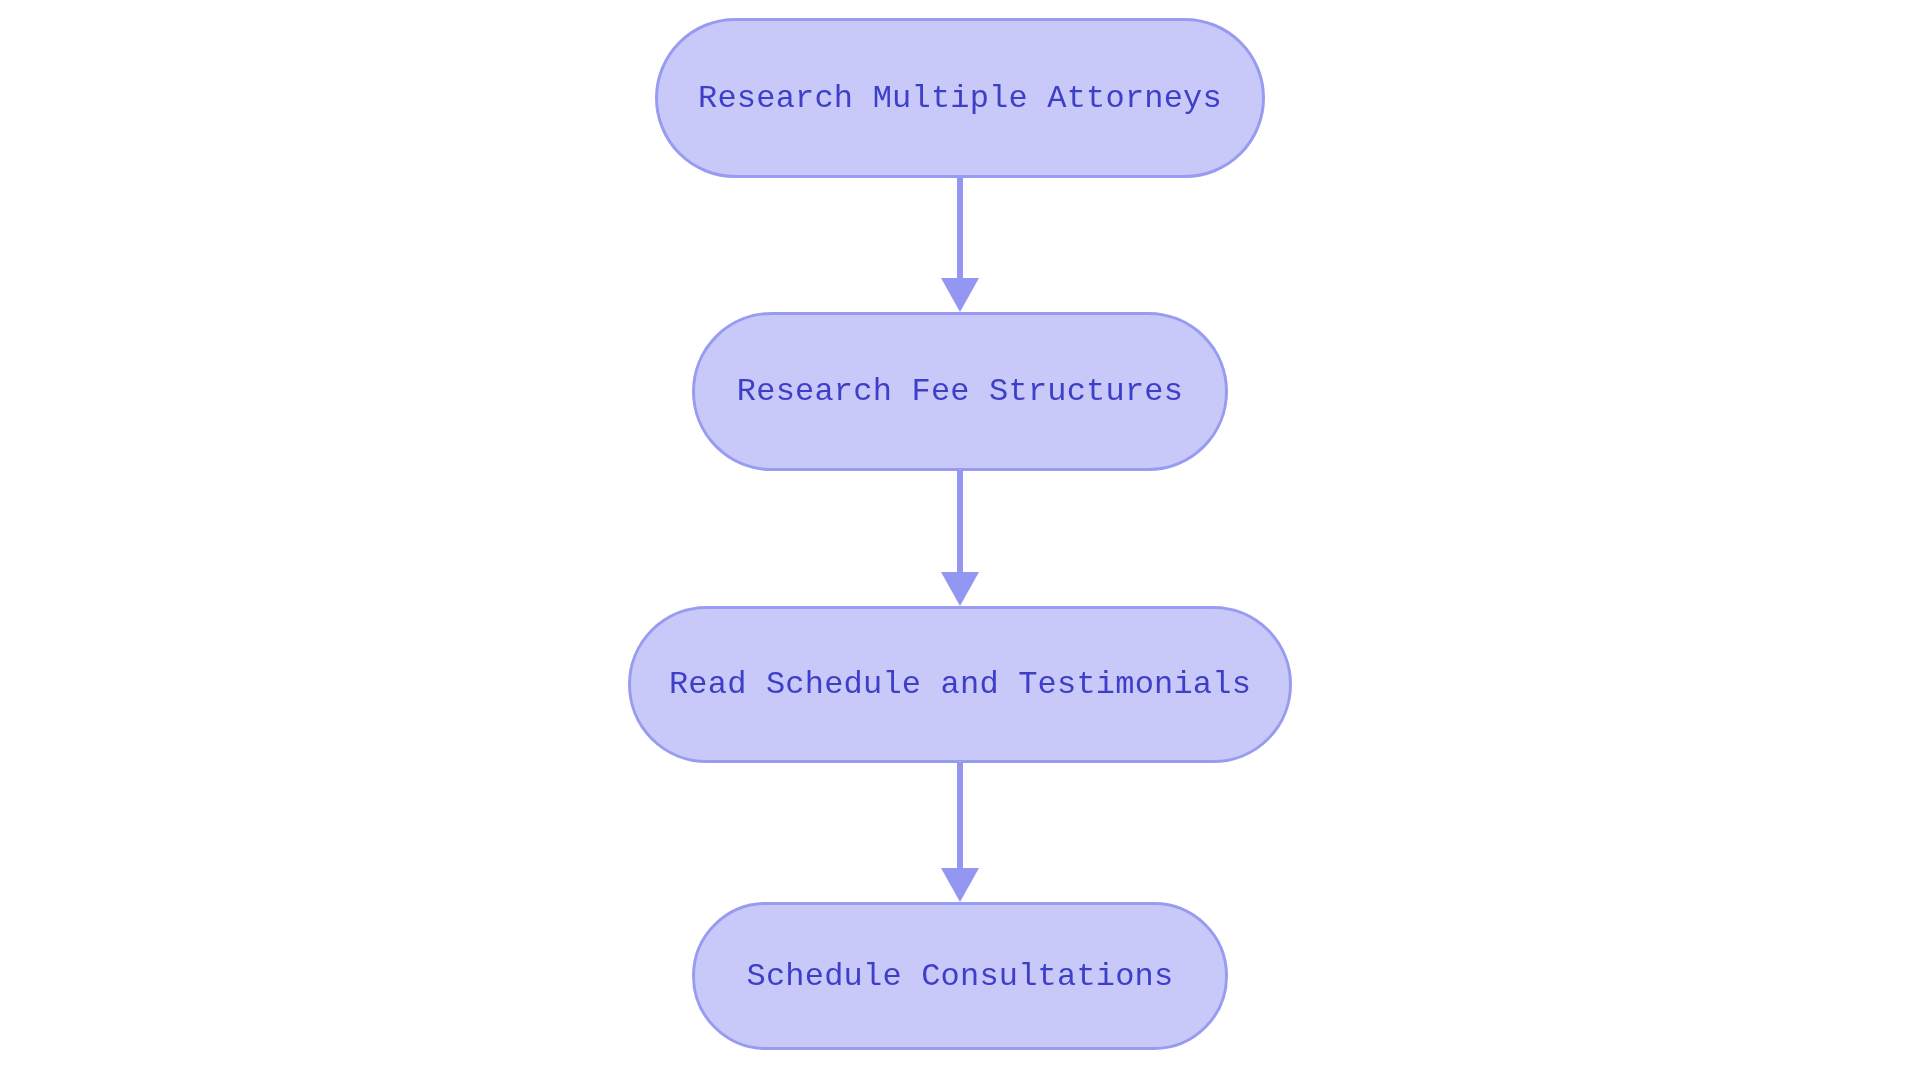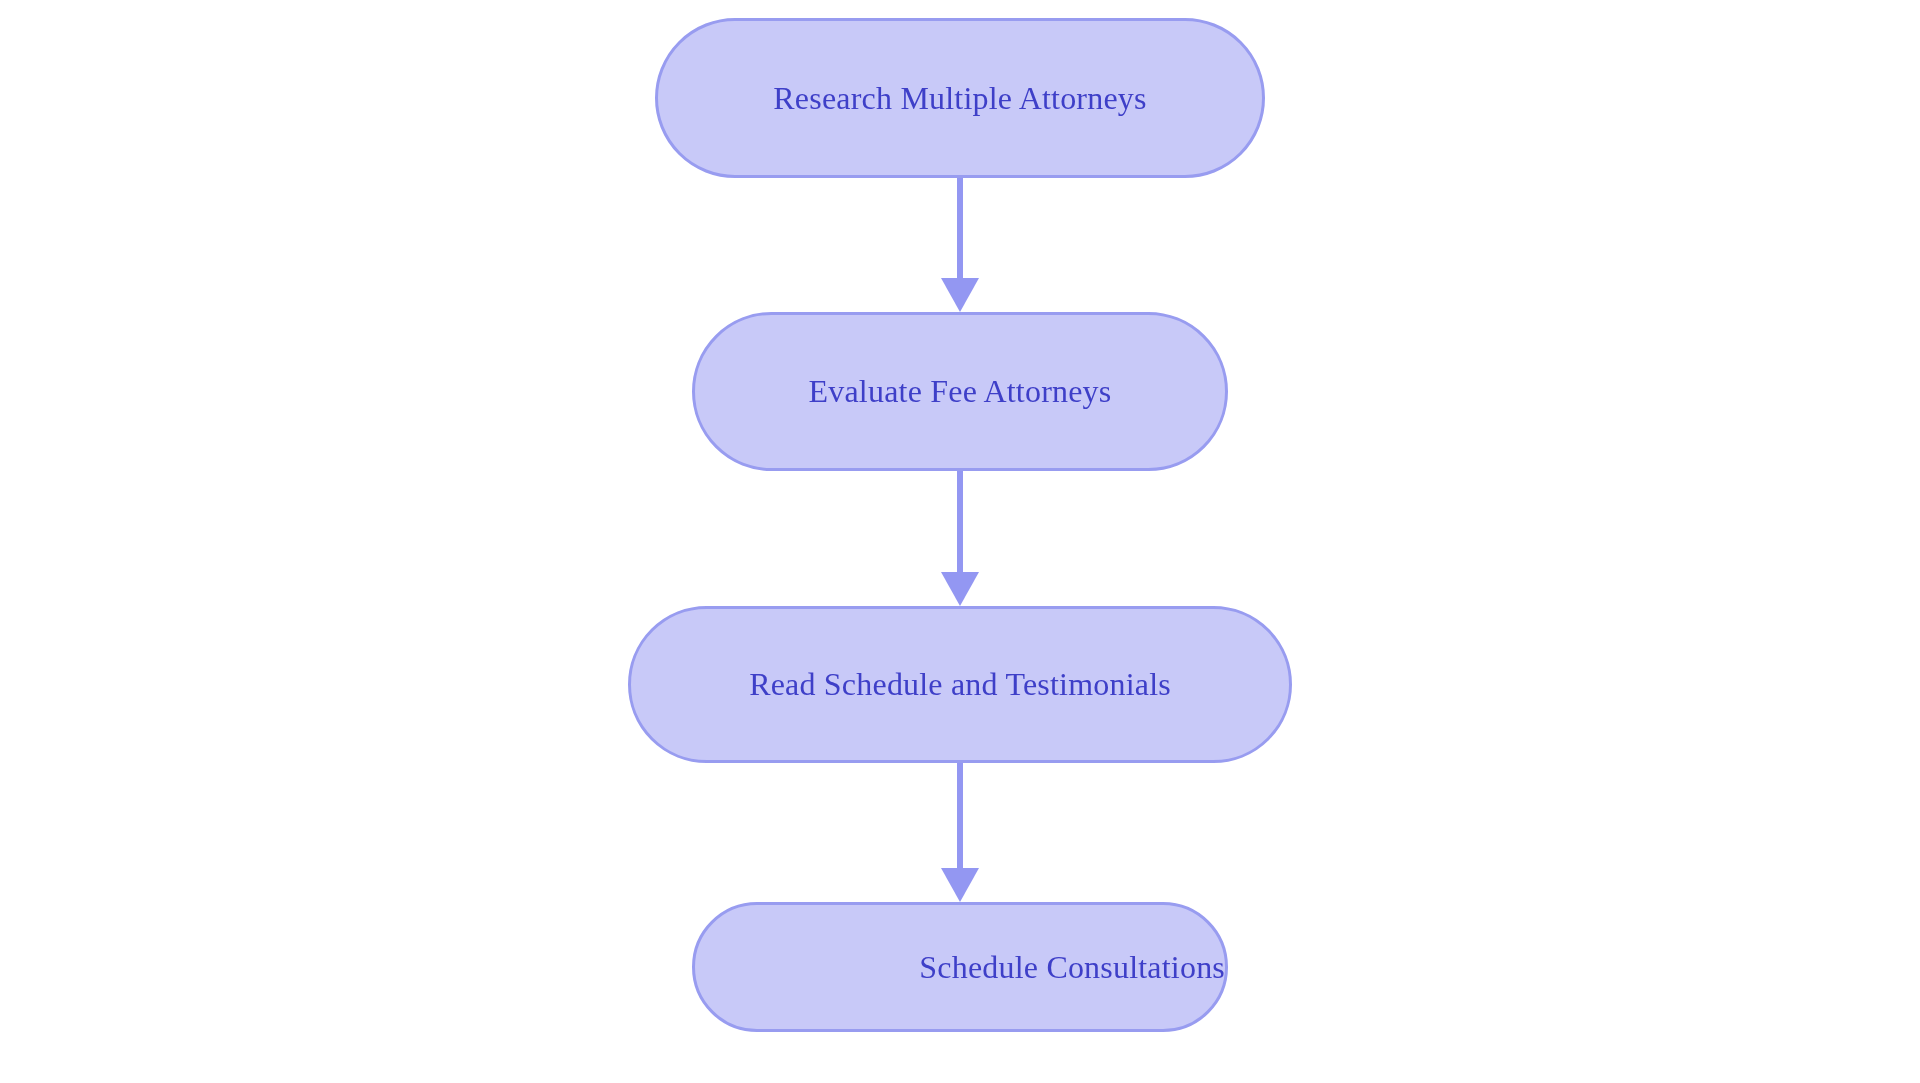--- a/index.html
+++ b/index.html
@@ -14,40 +14,40 @@
     margin: 0;
     padding: 0;
     background: var(--background);
   }
   .canvas {
     position: relative;
     width: 1920px;
     height: 1083px;
     background: var(--background);
     overflow: hidden;
-    font-family: Liberation Serif, serif;
+    font-family: Liberation Mono, monospace;
   }
   .flow-node {
     position: absolute;
     display: flex;
     align-items: center;
     justify-content: center;
     background: var(--node-fill);
     border: 3px solid var(--node-border);
     border-radius: 80px;
     color: var(--node-text);
     font-size: 32px;
     font-weight: 400;
     letter-spacing: 0.2px;
     text-align: center;
   }
   .node-1 { left: 655px; top: 18px;  width: 610px; height: 160px; }
   .node-2 { left: 692px; top: 312px; width: 536px; height: 159px; }
   .node-3 { left: 628px; top: 606px; width: 664px; height: 157px; }
-  .node-4 { left: 692px; top: 902px; width: 536px; height: 130px; justify-content: flex-end; }
+  .node-4 { left: 692px; top: 902px; width: 536px; height: 148px; }
   .flow-arrow {
     position: absolute;
     left: 922px;
     width: 76px;
   }
   .arrow-1 { top: 178px; height: 134px; }
   .arrow-2 { top: 471px; height: 135px; }
   .arrow-3 { top: 763px; height: 139px; }
   .flow-arrow svg { display: block; width: 100%; height: 100%; }
   .flow-arrow .shaft { stroke: var(--arrow); stroke-width: 6; }
@@ -63,21 +63,21 @@
   </div>
 
   <div class="flow-arrow arrow-1">
     <svg viewBox="0 0 76 134" preserveAspectRatio="none" aria-hidden="true">
       <line class="shaft" x1="38" y1="0" x2="38" y2="104"></line>
       <polygon class="head" points="19,100 57,100 38,134"></polygon>
     </svg>
   </div>
 
   <div class="flow-node node-2">
-    <span>Evaluate Fee Attorneys</span>
+    <span>Research Fee Structures</span>
   </div>
 
   <div class="flow-arrow arrow-2">
     <svg viewBox="0 0 76 135" preserveAspectRatio="none" aria-hidden="true">
       <line class="shaft" x1="38" y1="0" x2="38" y2="105"></line>
       <polygon class="head" points="19,101 57,101 38,135"></polygon>
     </svg>
   </div>
 
   <div class="flow-node node-3">

